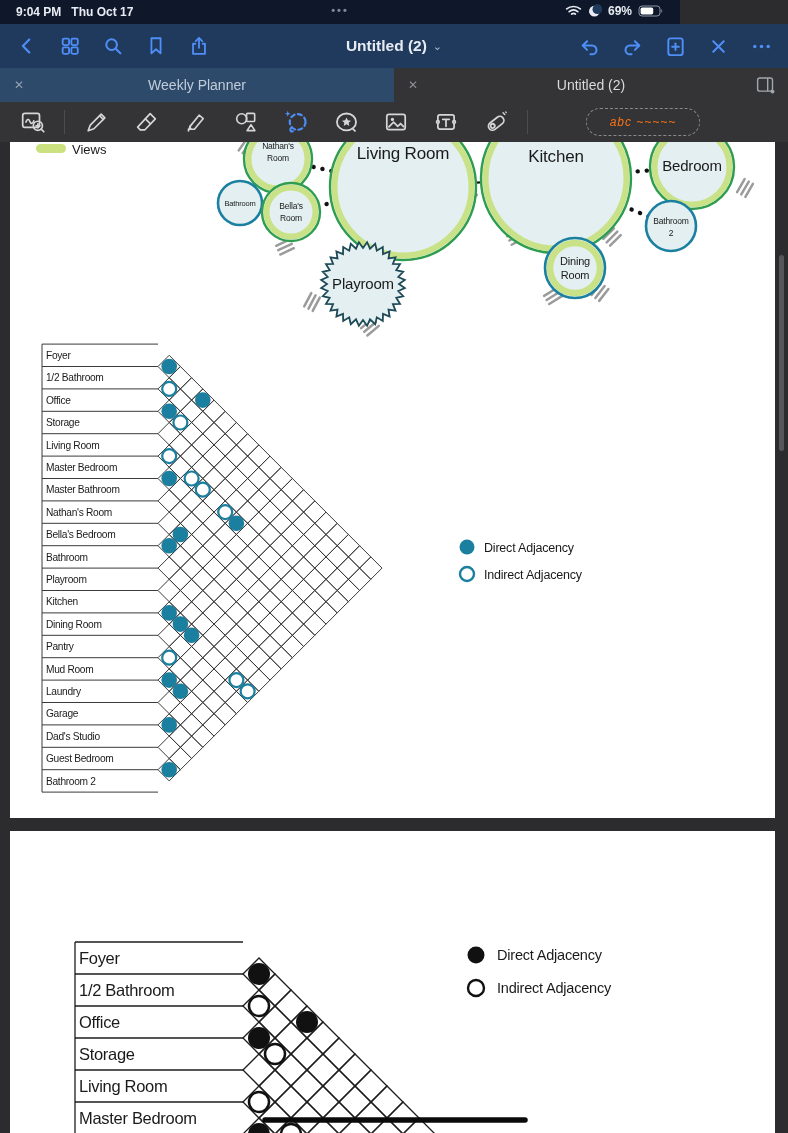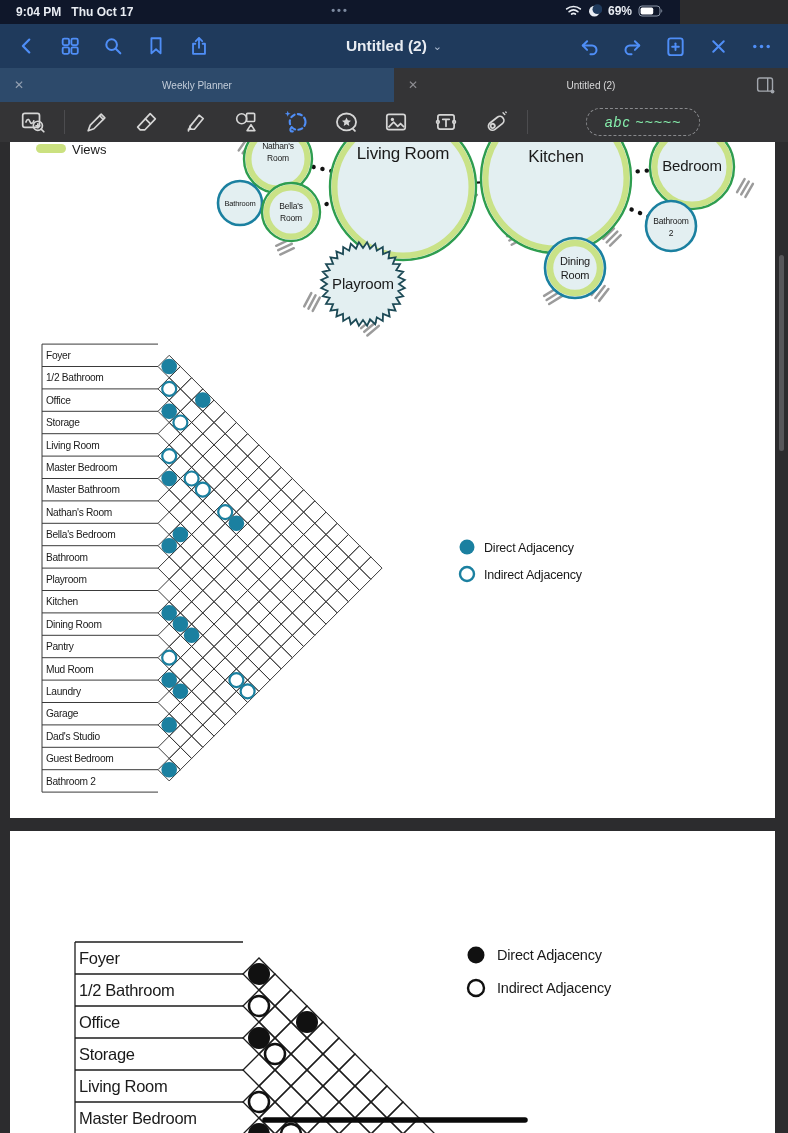--- a/index.html
+++ b/index.html
@@ -24,31 +24,31 @@
   .nav-title{position:absolute;left:50%;transform:translateX(-50%);display:flex;align-items:center;gap:6px;
              color:#e8ecf2;font-size:15.5px;font-weight:700;}
   .nav-title .chev{color:#aebdd2;font-size:11px;font-weight:400;}
   
   .tab-bar{position:absolute;left:0;top:68px;width:788px;height:34px;display:flex;}
   .tab{width:394px;height:34px;display:flex;align-items:center;position:relative;}
   .tab.inactive{background:#2d4a6b;}
   .tab.active{background:#343436;}
   .tab-close{color:#93a0b1;font-size:12px;margin-left:14px;width:16px;}
   .tab.active .tab-close{color:#8e8e93;}
-  .tab-label{position:absolute;left:50%;transform:translateX(-50%);font-size:10px;color:#c3cdda;}
+  .tab-label{position:absolute;left:50%;transform:translateX(-50%);font-size:14px;color:#c3cdda;}
   .tab.active .tab-label{color:#d9d9da;}
   .tab-panel-icon{position:absolute;right:12px;top:7px;}
   
   .toolbar{position:absolute;left:0;top:102px;width:788px;height:40px;background:#343436;
            display:flex;align-items:center;}
   .tool{width:30px;height:30px;margin:0 10px;display:flex;align-items:center;justify-content:center;border-radius:6px;}
   .tool:first-child{margin-left:18px;}
   .tool-divider{width:1px;height:24px;background:#4c4c4f;margin:0 6px;}
   .hw-oval{margin-left:52px;width:114px;height:28px;border:1.6px dashed #88898c;border-radius:16px;
-           display:flex;align-items:center;justify-content:center;color:#86efac;font-size:14px;
+           display:flex;align-items:center;justify-content:center;color:#f97316;font-size:12px;
            font-style:italic;letter-spacing:1px;}
   
   .canvas{position:absolute;left:0;top:142px;width:788px;height:991px;background:#2c2c2e;}
   .page{position:absolute;left:10px;width:765px;background:#ffffff;overflow:hidden;}
   .page1{top:0;height:676px;}
   .page2{top:689px;height:302px;}
   .scrollbar{position:absolute;right:4px;top:113px;width:5px;height:196px;border-radius:3px;
              background:#5f5f62;opacity:.85;}
   svg text{font-family:"Liberation Sans",sans-serif;fill:#1a1a1a;}
 </style>

